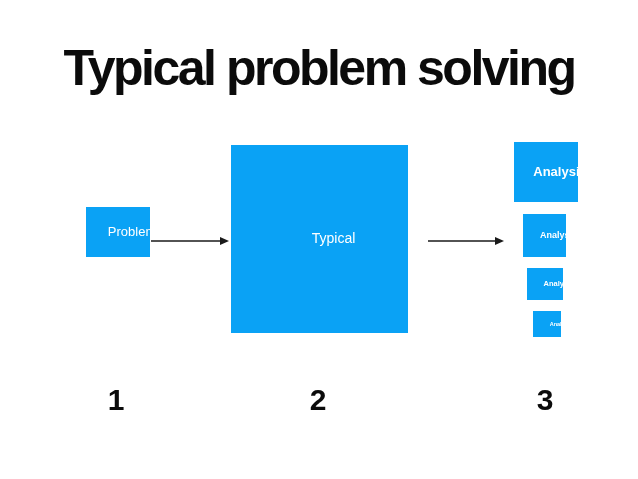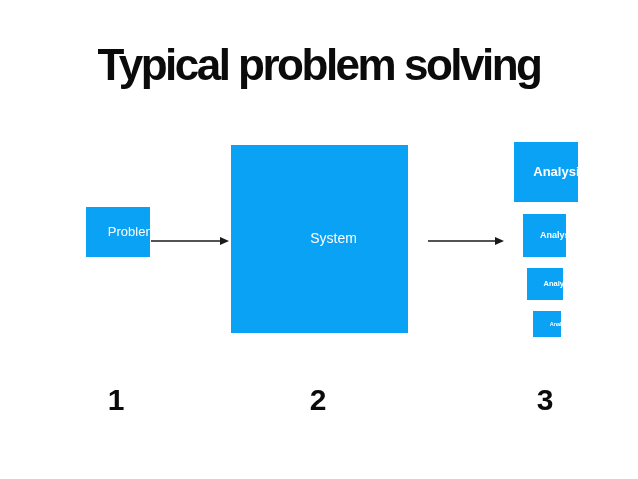--- a/index.html
+++ b/index.html
@@ -4,21 +4,21 @@
 <style>
   :root { --blue:#0AA2F5; --box-text:#FFFFFF; --ink:#0B0B0B; }
   * { margin:0; padding:0; box-sizing:border-box; }
   body { background:#ffffff; font-family:"Liberation Sans", sans-serif; }
   .slide {
     position:relative; width:638px; height:479px; background:#ffffff;
     overflow:hidden;
   }
   .slide-title {
     position:absolute; top:42px; left:0; width:638px;
-    text-align:center; font-size:44px; line-height:1.05; font-weight:700;
+    text-align:center; font-size:50px; line-height:1.05; font-weight:700;
     letter-spacing:-2.5px; color:var(--ink); white-space:nowrap;
   }
   .box {
     position:absolute; background:var(--blue); color:var(--box-text);
     display:flex; align-items:center; justify-content:center;
     text-align:center; line-height:1.1;padding-left:28px;
   }
   .box-problem  { left:86px;  top:207px; width:64px;  height:50px;  font-size:13px;  font-weight:400; }
   .box-system   { left:231px; top:145px; width:177px; height:188px; font-size:14px;  font-weight:400; }
   .box-analysis-1 { left:514px; top:142px; width:64px; height:60px; font-size:13px;  font-weight:700; }
@@ -46,21 +46,21 @@
   <div class="box box-problem">
     <span>Problem</span>
   </div>
 
   <svg class="arrow arrow-1" width="78" height="12" viewBox="0 0 78 12" xmlns="http://www.w3.org/2000/svg">
     <line x1="0" y1="6" x2="70" y2="6" stroke="#1a1a1a" stroke-width="1.5"></line>
     <polygon points="69,2 78,6 69,10" fill="#1a1a1a"></polygon>
   </svg>
 
   <div class="box box-system">
-    <span>System</span>
+    <span>Typical</span>
   </div>
 
   <svg class="arrow arrow-2" width="76" height="12" viewBox="0 0 76 12" xmlns="http://www.w3.org/2000/svg">
     <line x1="0" y1="6" x2="68" y2="6" stroke="#1a1a1a" stroke-width="1.5"></line>
     <polygon points="67,2 76,6 67,10" fill="#1a1a1a"></polygon>
   </svg>
 
   <div class="box box-analysis-1">
     <span>Analysis</span>
   </div>

